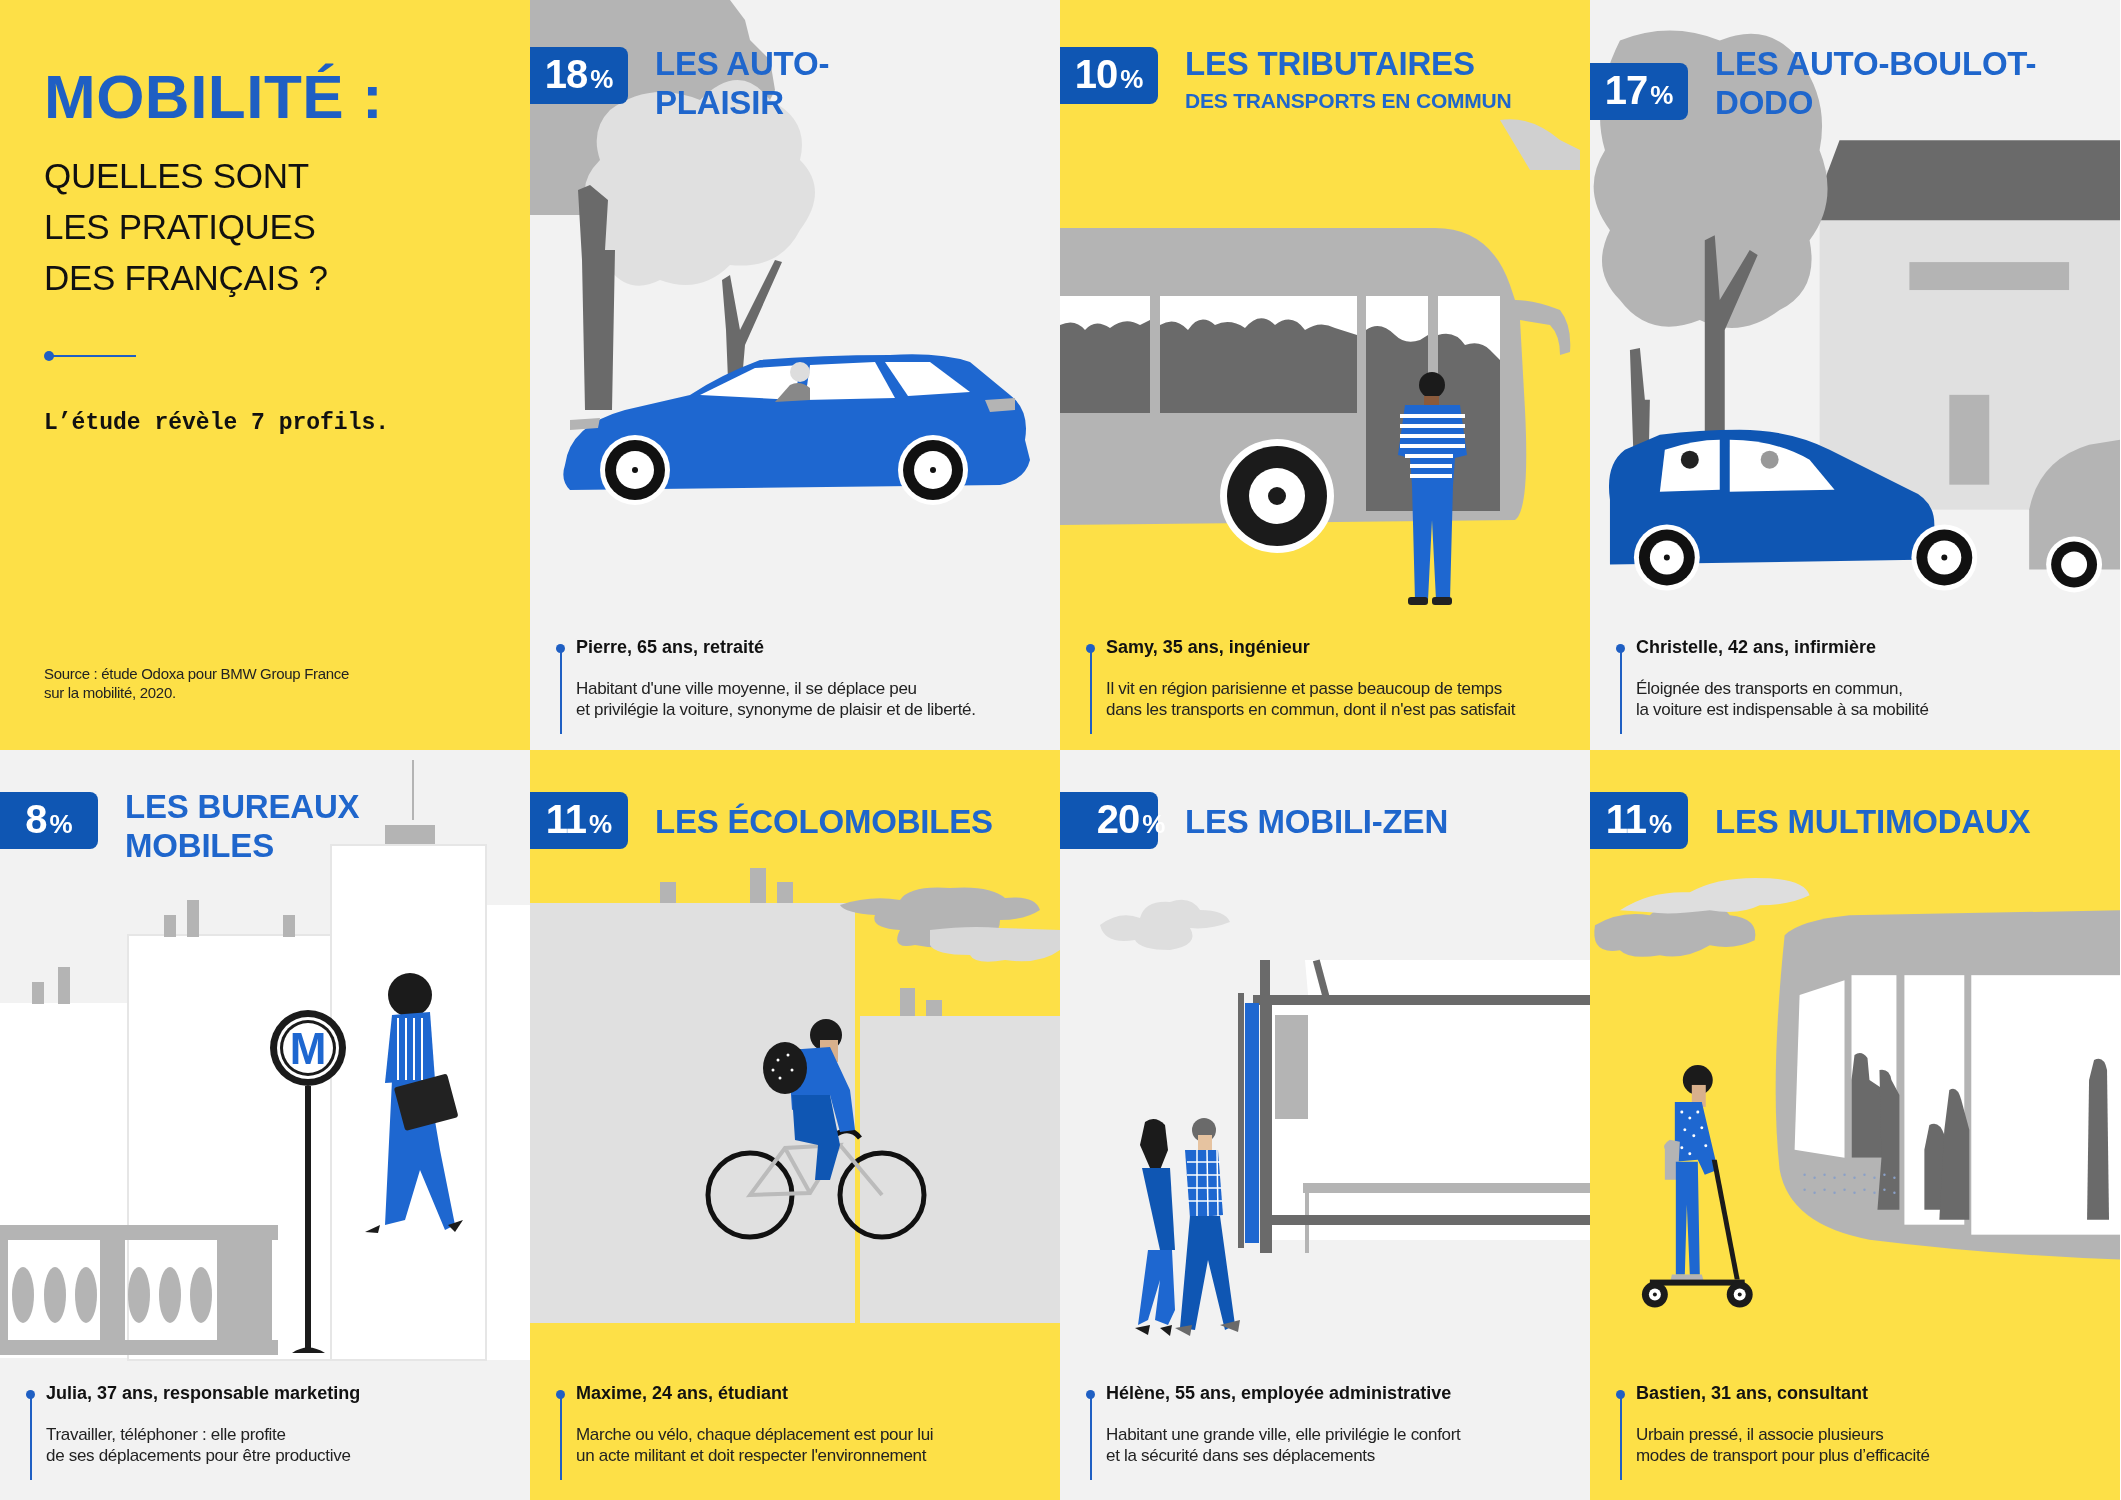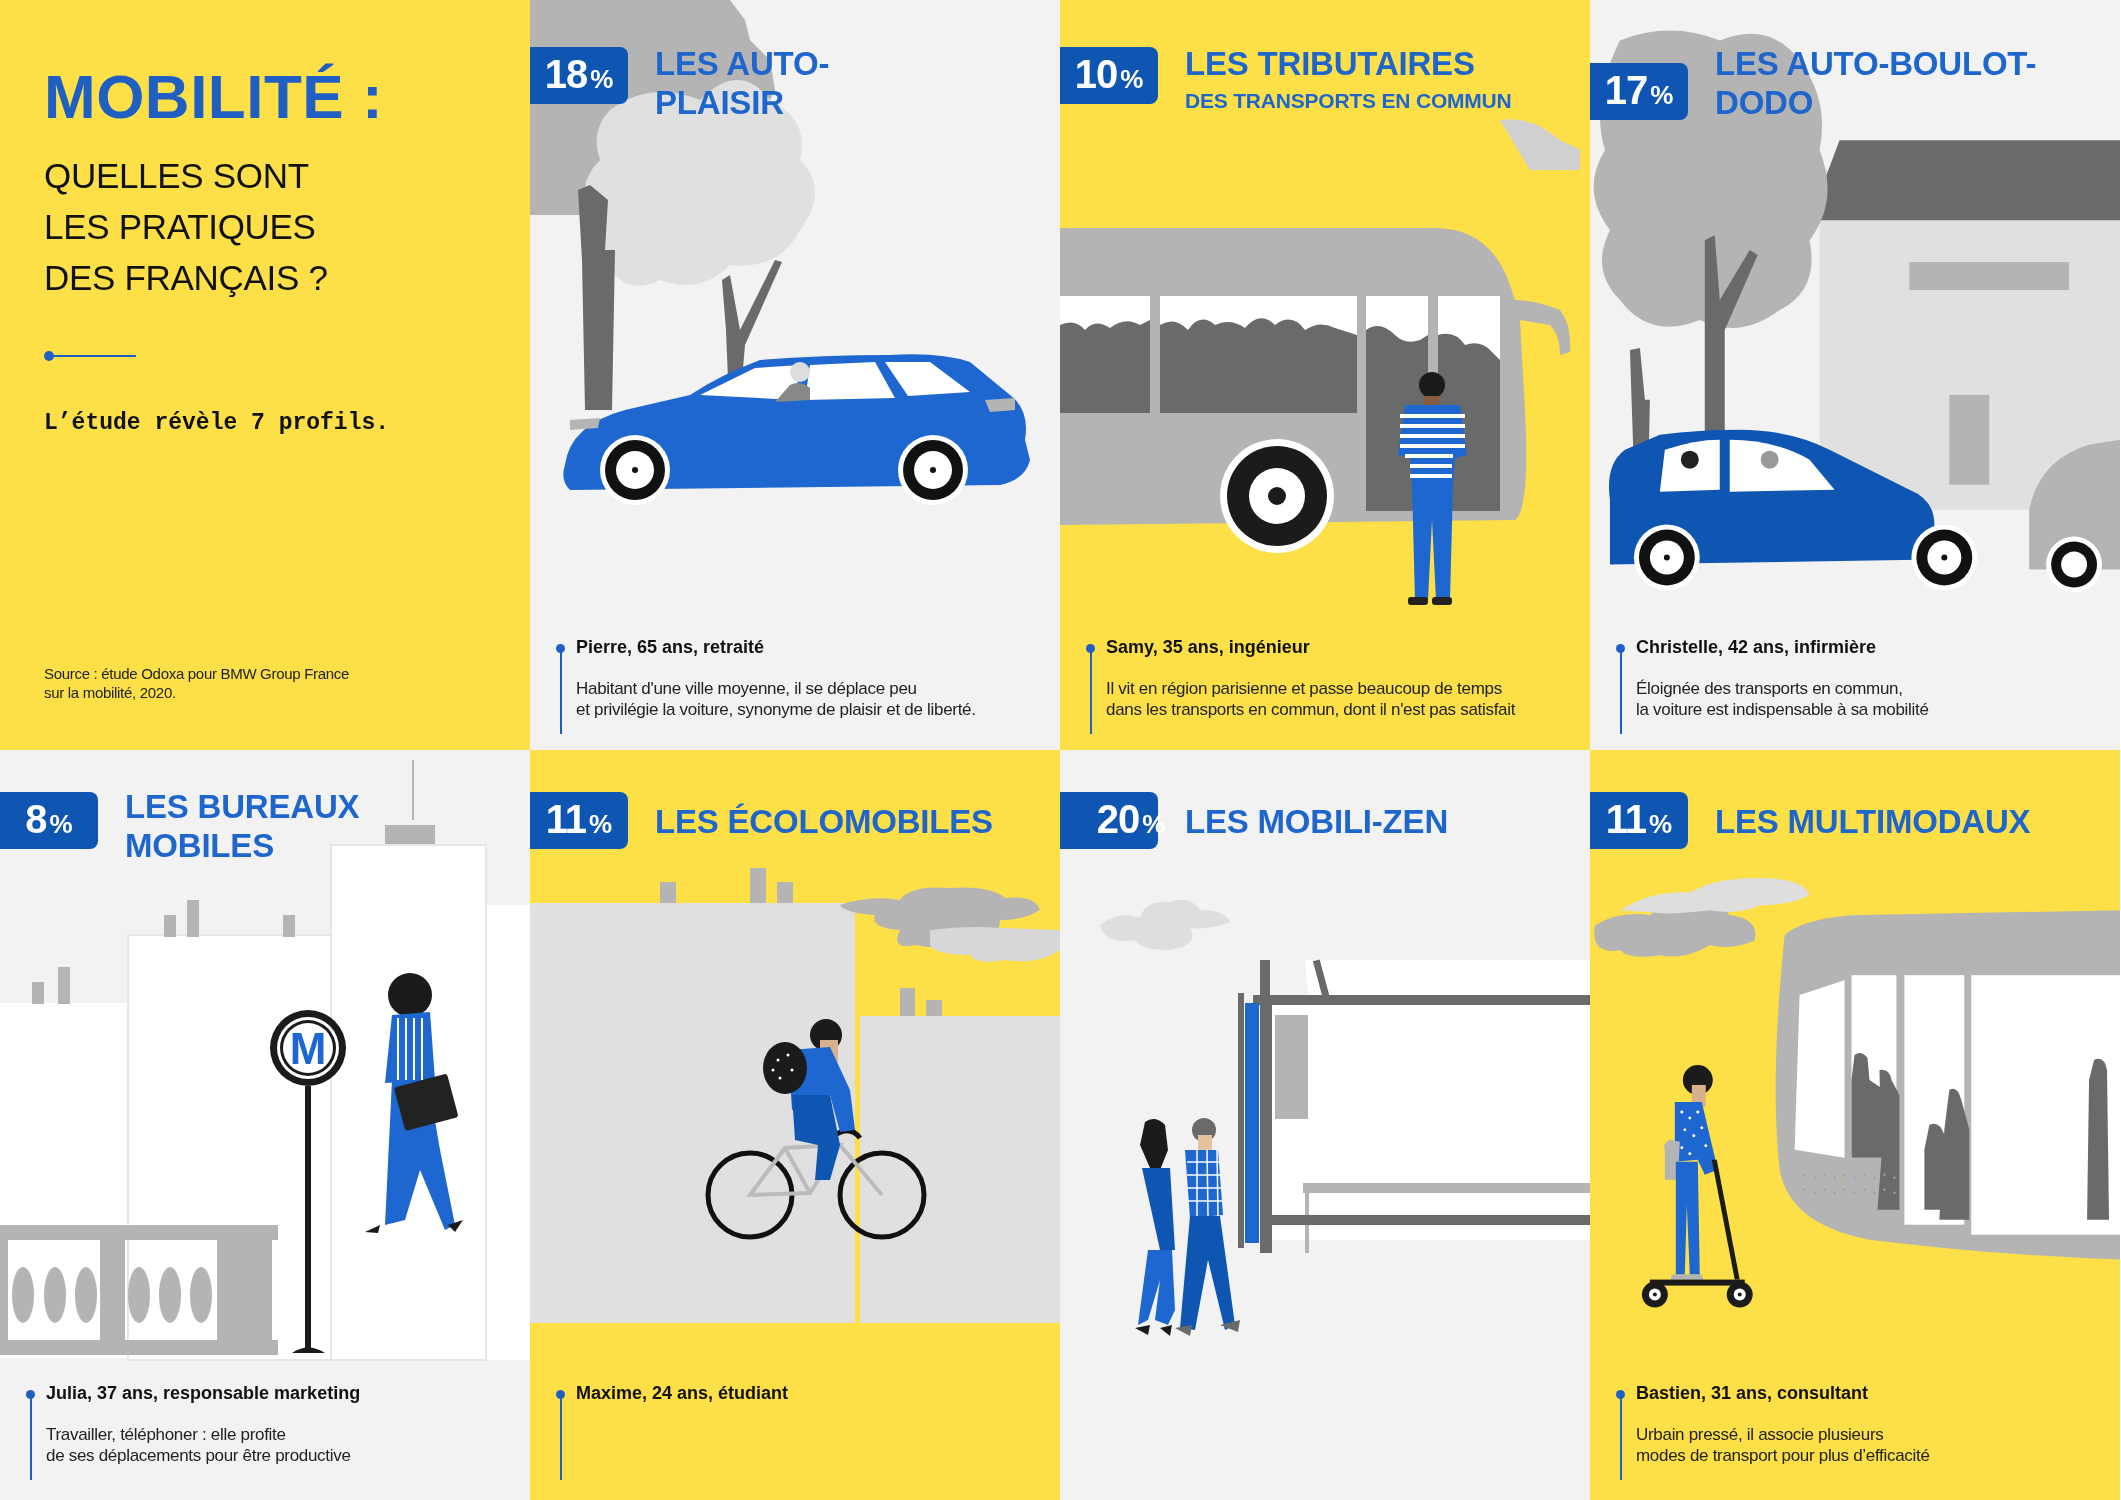--- a/index.html
+++ b/index.html
@@ -274,20 +274,22 @@
     </svg>
     <div class="badge" style="top:42px;">
       <span class="num">11</span>
         <span class="pct">%</span>
     </div>
     <div class="ptitle" style="top:52px;">LES ÉCOLOMOBILES</div>
     <div class="profile" style="top:633px;">
       <span class="vline"></span>
       <span class="dot"></span>
       <div class="name">Maxime, 24 ans, étudiant</div>
+      <div class="desc">Marche ou vélo, chaque déplacement est pour lui
+un acte militant et doit respecter l'environnement</div>
     </div>
   </section>
 
   <section class="panel light" style="left:1060px;top:750px;">
     <svg class="scene" viewBox="0 0 530 620">
       <path d="M40 175 Q60 160 80 168 Q85 150 110 152 Q130 145 140 160 Q165 160 170 172 Q150 180 130 178 Q140 195 110 200 Q80 200 75 190 Q45 195 40 175 Z" fill="#dedede"></path>
       <path d="M245 210 L530 210 L530 380 L260 380 Z" fill="#fff"></path>
       <path d="M245 210 H285 L300 245 H290 Z" fill="#fff"></path>
       <rect x="258" y="210" width="7" height="45" transform="rotate(-15 260 230)" fill="#6a6a6a"></rect>
       <rect x="200" y="210" width="10" height="42" fill="#6a6a6a"></rect>
@@ -319,20 +321,27 @@
         </g>
       <path d="M130 466 H160 L175 575 L165 580 L148 510 L135 580 L120 578 Z" fill="#0f56b3"></path>
       <path d="M160 575 L180 570 L178 582 Z" fill="#6a6a6a"></path>
       <path d="M115 578 L132 575 L130 586 Z" fill="#6a6a6a"></path>
     </svg>
     <div class="badge" style="top:42px;padding-left:44px;">
       <span class="num">20</span>
         <span class="pct">%</span>
     </div>
     <div class="ptitle" style="top:52px;">LES MOBILI-ZEN</div>
+    <div class="profile" style="top:633px;">
+      <span class="vline"></span>
+      <span class="dot"></span>
+      <div class="name">Hélène, 55 ans, employée administrative</div>
+      <div class="desc">Habitant une grande ville, elle privilégie le confort
+et la sécurité dans ses déplacements</div>
+    </div>
   </section>
 
   <section class="panel white" style="left:1590px;top:750px;">
     <svg class="scene" viewBox="0 0 531 620">
       <path d="M5 175 Q30 160 60 165 Q75 150 110 155 Q130 150 140 165 Q170 168 165 190 Q145 200 120 195 Q95 210 70 205 Q40 210 30 200 Q0 205 5 175 Z" fill="#b4b4b4"></path>
       <path d="M30 160 Q60 140 100 142 Q130 125 180 128 Q215 130 220 145 Q200 155 170 155 Q150 165 120 160 Q80 165 60 162 Z" fill="#dedede"></path>
       <path d="M195 185 Q210 170 260 165 L531 160 L531 510 Q400 505 280 490 Q200 475 190 420 Q180 330 195 185 Z" fill="#b4b4b4"></path>
       <path d="M210 245 L255 230 V408 L205 400 Z" fill="#fff"></path>
       <rect x="262" y="225" width="45" height="183" fill="#fff"></rect>
       <rect x="315" y="225" width="60" height="250" fill="#fff"></rect>

